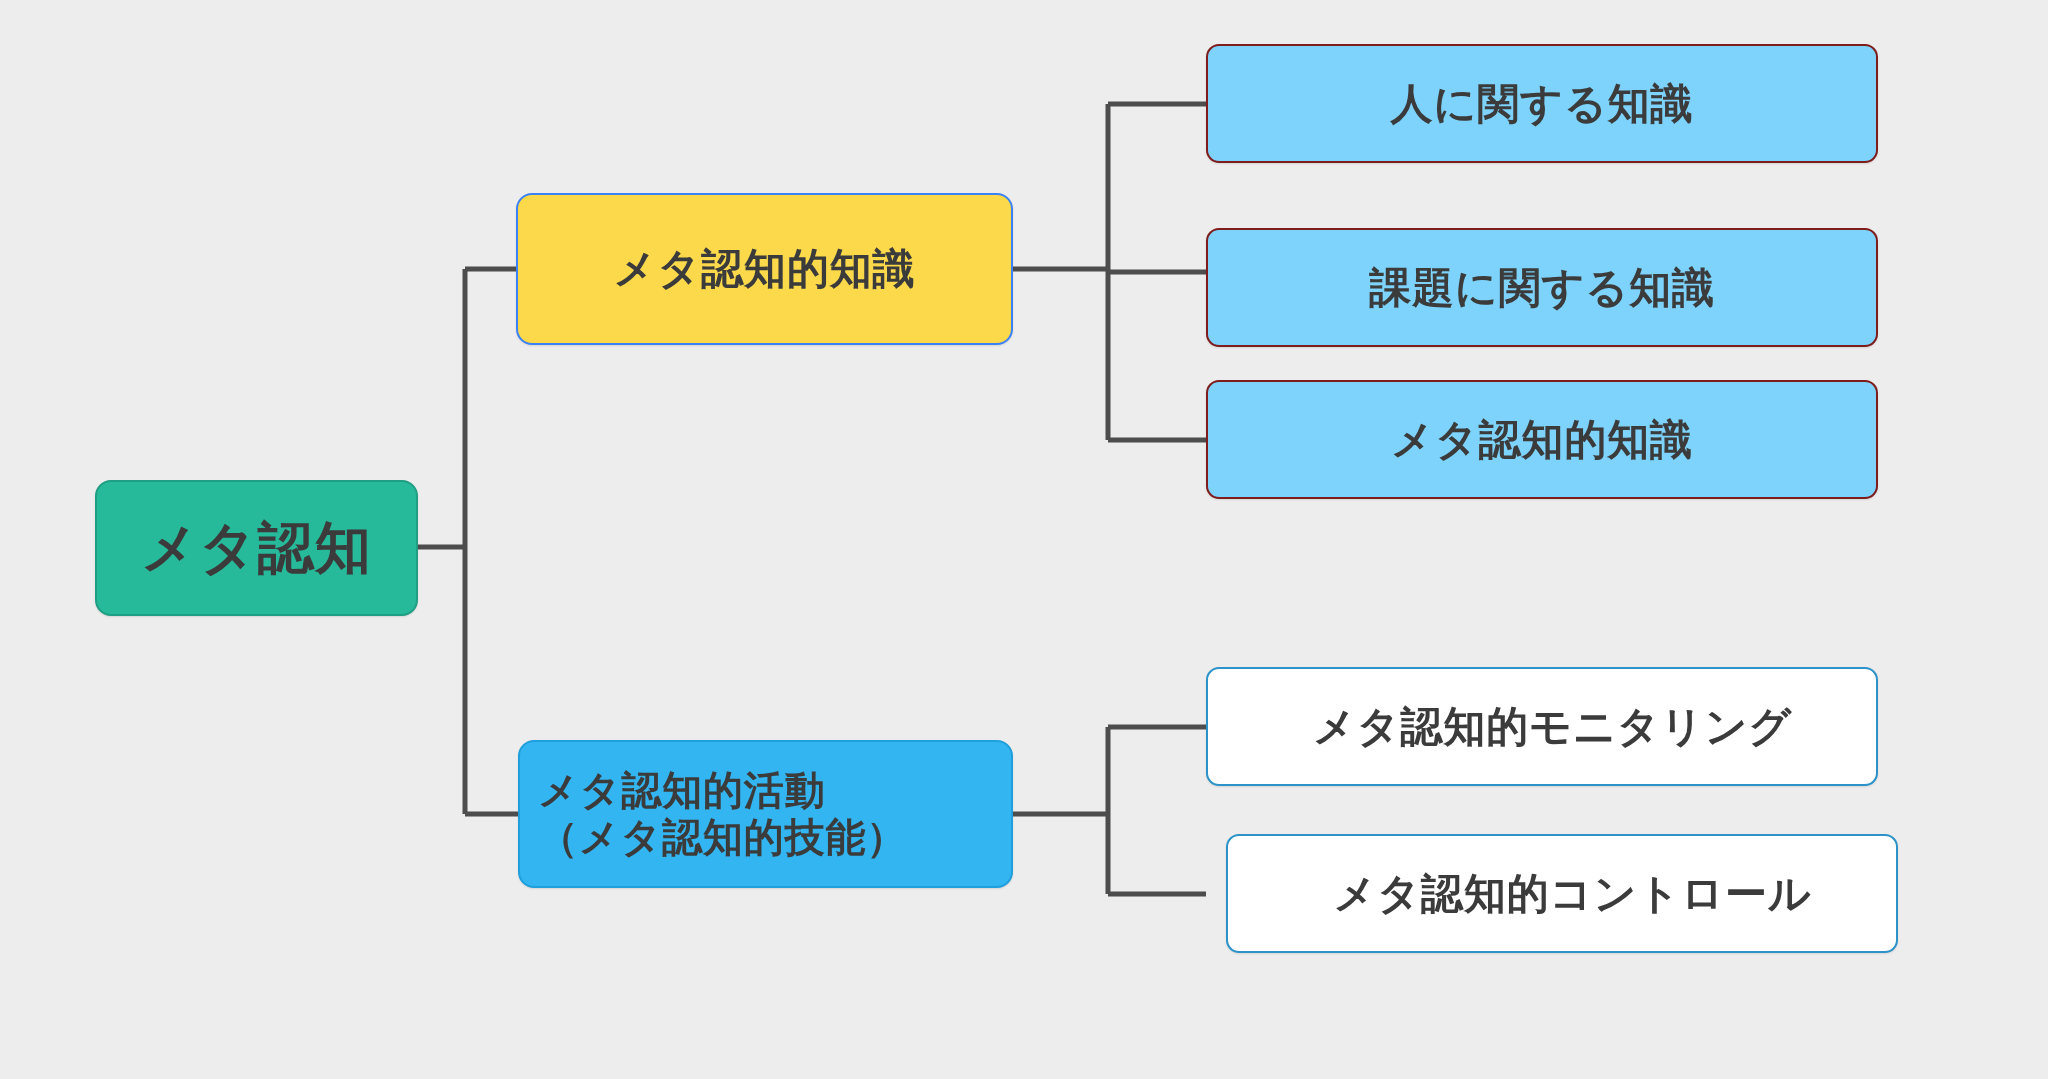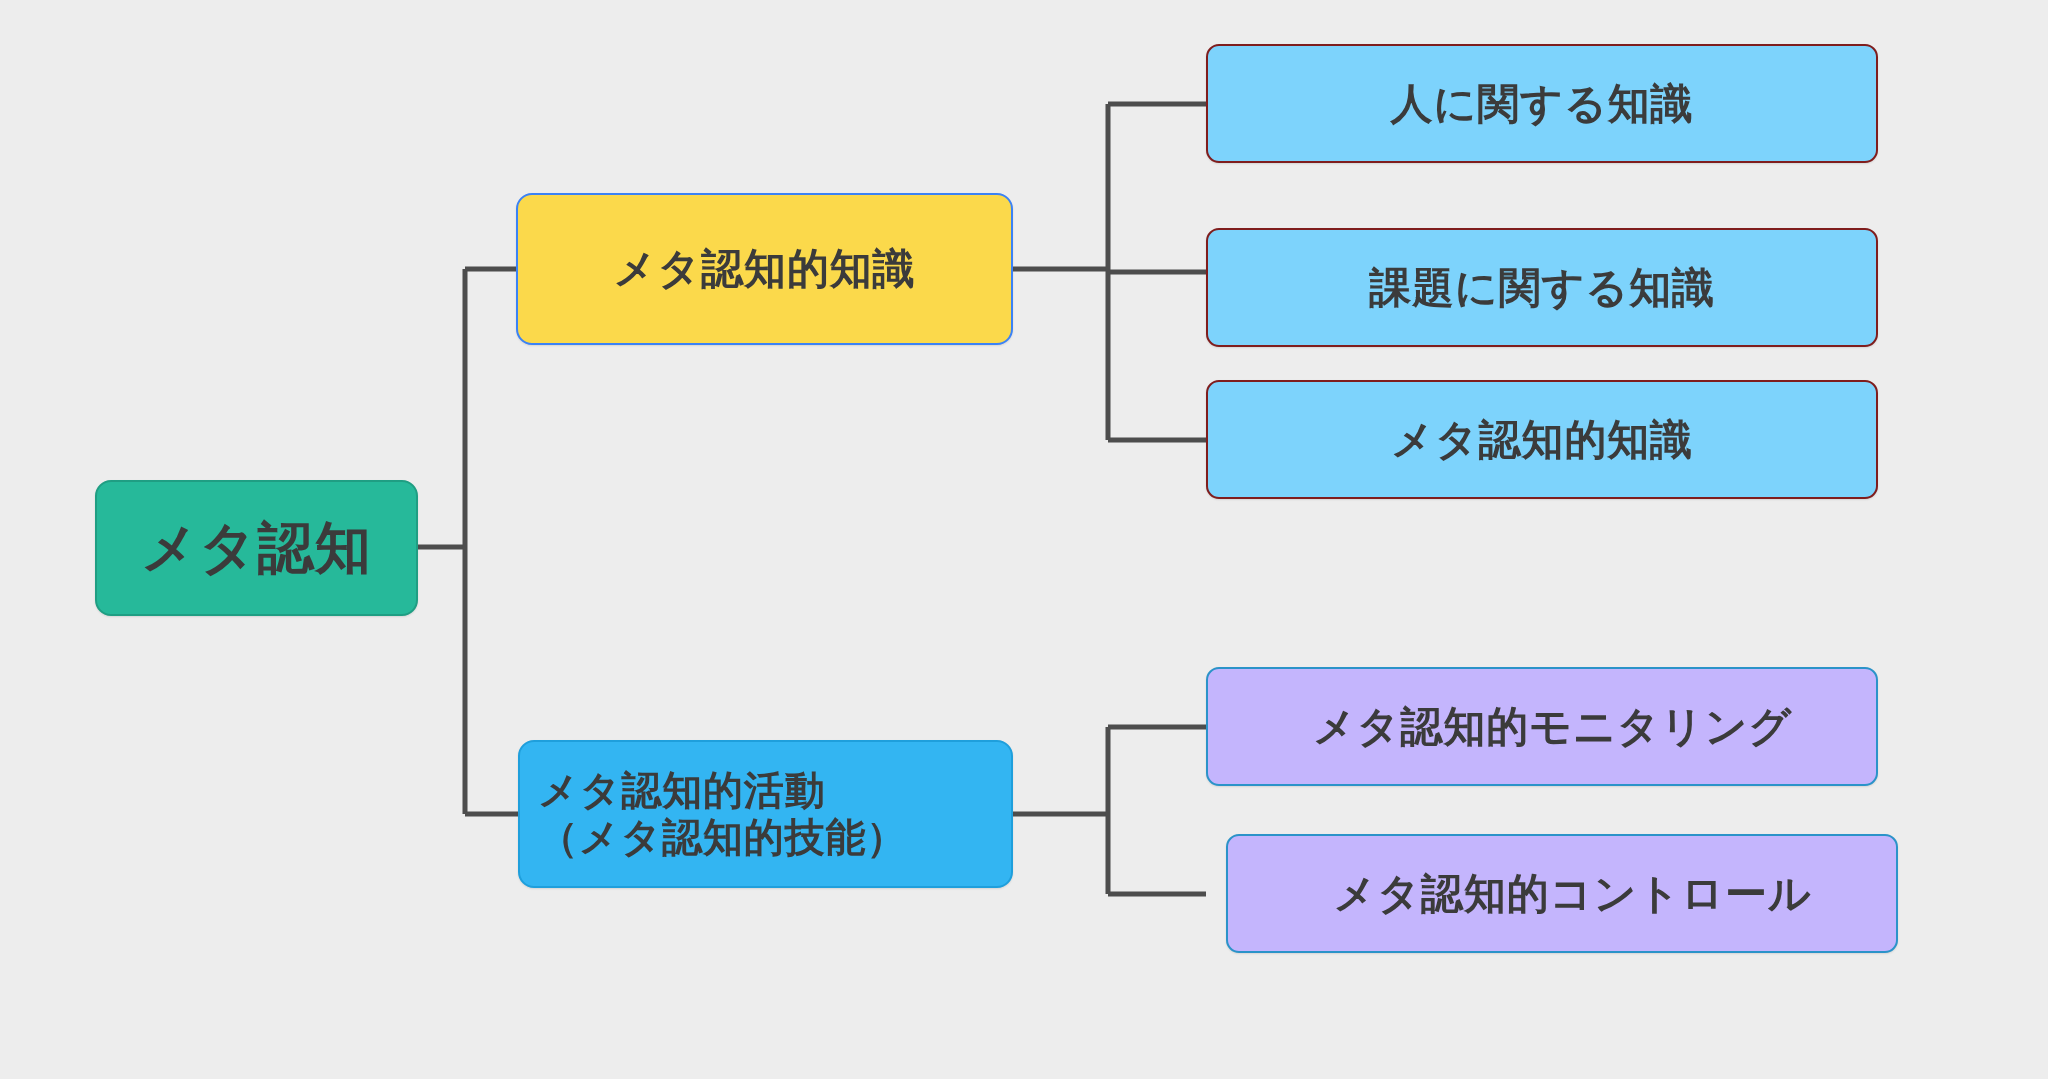--- a/index.html
+++ b/index.html
@@ -87,21 +87,21 @@
     width: 672px;
     height: 119px;
     font-size: 42px;
     border-radius: 13px;
   }
   .node--leaf-yellow {
     background: #7dd3fc;
     border: 2px solid #7f1d1d;
   }
   .node--leaf-blue {
-    background: #c4b5fd;
+    background: #ffffff;
     border: 2px solid #2b93c9;
     padding-left: 21px;
   }
 
   .leaf-y0 { top: 44px; }
   .leaf-y1 { top: 228px; }
   .leaf-y2 { top: 380px; }
   .leaf-b0 { top: 667px; }
   .leaf-b1 { top: 834px; margin-left: 20px; }
 

